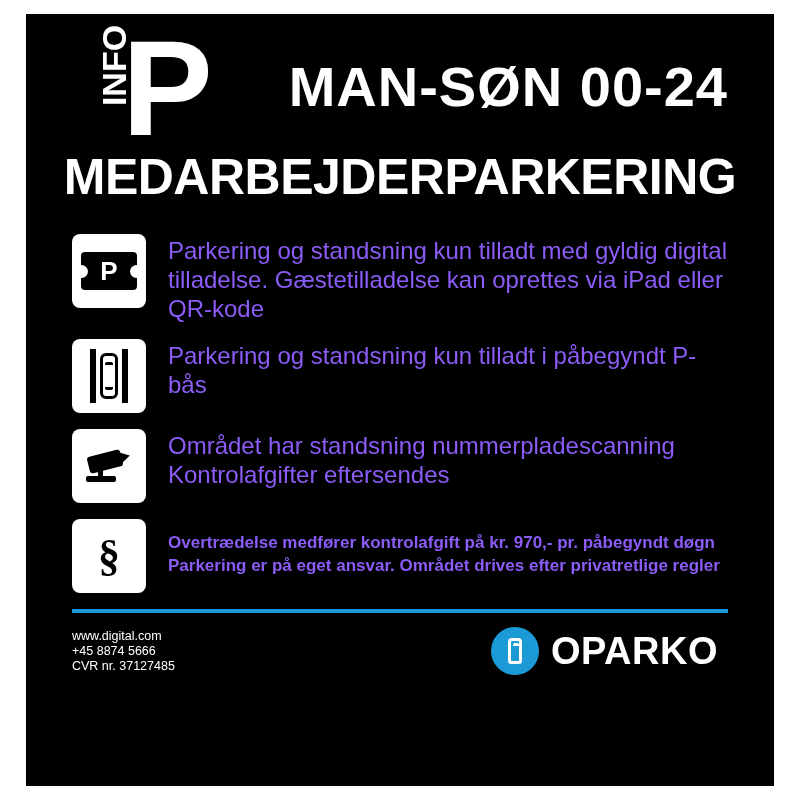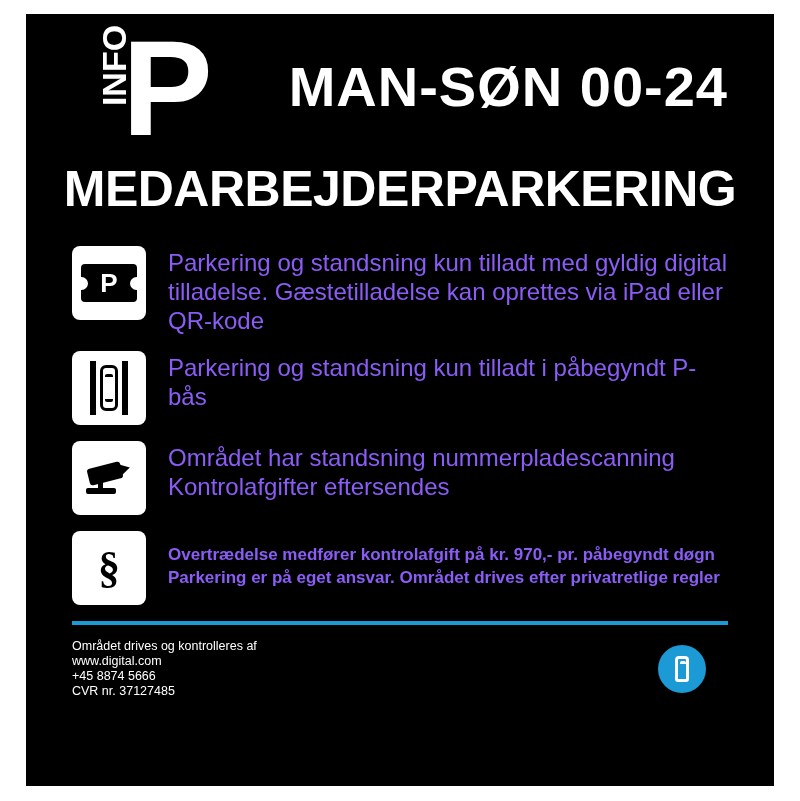--- a/index.html
+++ b/index.html
@@ -66,21 +66,21 @@
     top: 40px;
     color: #ffffff;
     font-weight: bold;
     font-size: 56px;
     letter-spacing: 1px;
     font-family: "Liberation Sans", sans-serif;
   }
 
   
   .title {
-    margin-top: 16px;
+    margin-top: 4px;
     text-align: center;
     color: #ffffff;
     font-weight: bold;
     font-size: 50px;
     letter-spacing: -0.5px;
     font-family: "Liberation Sans", sans-serif;
   }
 
   
   .rows {
@@ -370,25 +370,25 @@
       </div>
       <div class="row-text small">Overtrædelse medfører kontrolafgift på kr. 970,- pr. påbegyndt døgn Parkering er på eget ansvar. Området drives efter privatretlige regler</div>
     </div>
 
   </div>
 
   <div class="divider"></div>
 
   <div class="footer">
     <div class="footer-text">
-      <div>Området drives og kontrolleres af</div>
       <div>www.digital.com</div>
       <div>+45 8874 5666</div>
       <div>CVR nr. 37127485</div>
     </div>
     <div class="brand">
       <div class="brand-mark">
         <div class="glyph"></div>
       </div>
+      <div class="brand-name">OPARKO</div>
     </div>
   </div>
 
 </div>
 
 </body></html>

